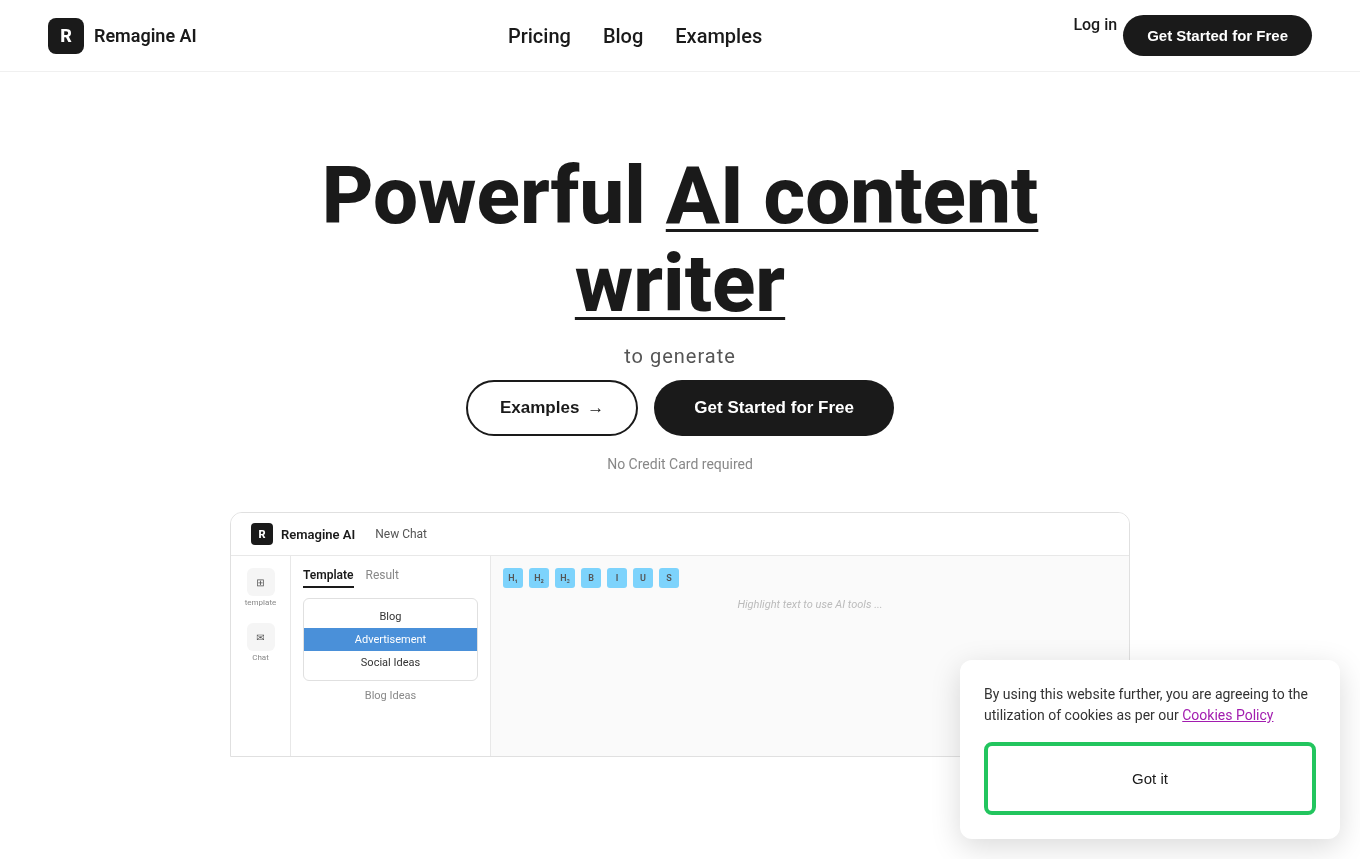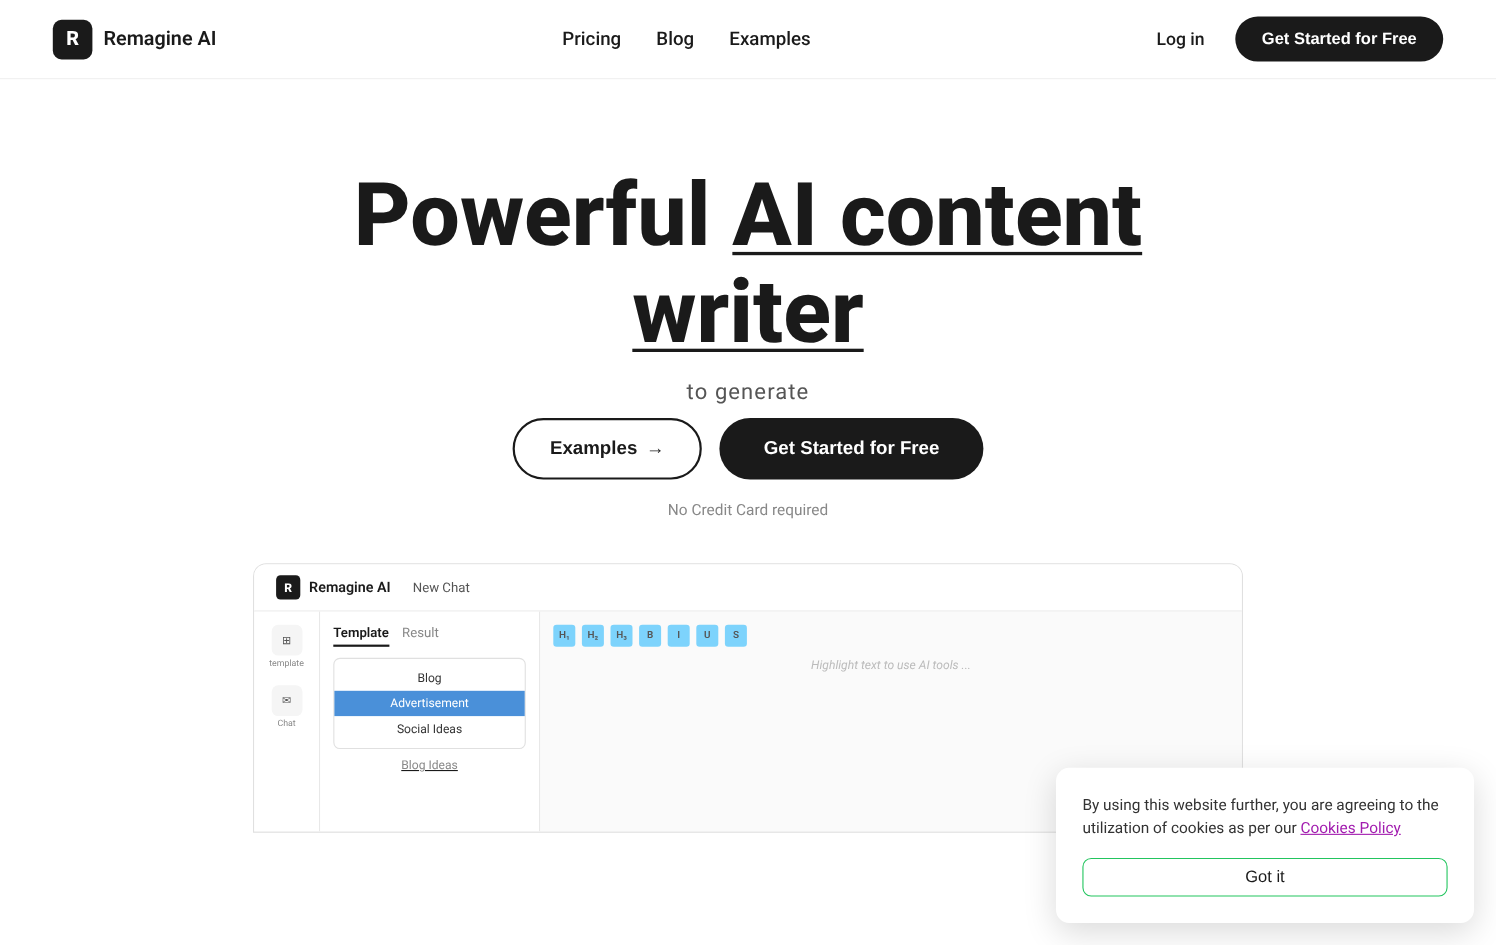--- a/index.html
+++ b/index.html
@@ -56,28 +56,28 @@
     .nav-links {
       display: flex;
       align-items: center;
       gap: 32px;
       list-style: none;
     }
 
     .nav-links a {
       text-decoration: none;
       color: #1a1a1a;
-      font-size: 17px;
+      font-size: 20px;
       font-weight: 500;
     }
 
     .nav-right {
       display: flex;
-      align-items: center;
-      gap: 28px;
+      align-items: flex-start;
+      gap: 6px;
     }
 
     .nav-login {
       text-decoration: none;
       color: #1a1a1a;
       font-size: 16px;
       font-weight: 500;
     }
 
     .nav-cta {
@@ -303,21 +303,20 @@
       color: #333;
     }
 
     .demo-dropdown-item.active {
       background: #4a90d9;
       color: white;
     }
 
     .demo-blog-ideas {
       padding: 8px;
-      text-decoration: underline;
     }
 
     .demo-blog-ideas-label {
       font-size: 11px;
       color: #888;
       margin-bottom: 6px;
     }
 
     .demo-right-panel {
       flex: 1;
@@ -371,23 +370,23 @@
     }
 
     .cookie-link {
       color: #a21caf;
       text-decoration: underline;
     }
 
     .cookie-btn {
       width: 100%;
       background: white;
-      border: 1px solid #22c55e;
+      border: 4px solid #22c55e;
       border-radius: 8px;
-      padding: 8px;
+      padding: 24px;
       font-size: 15px;
       font-weight: 500;
       cursor: pointer;
       color: #1a1a1a;
     }
   </style>
 </head>
 <body>
 
 <nav>

